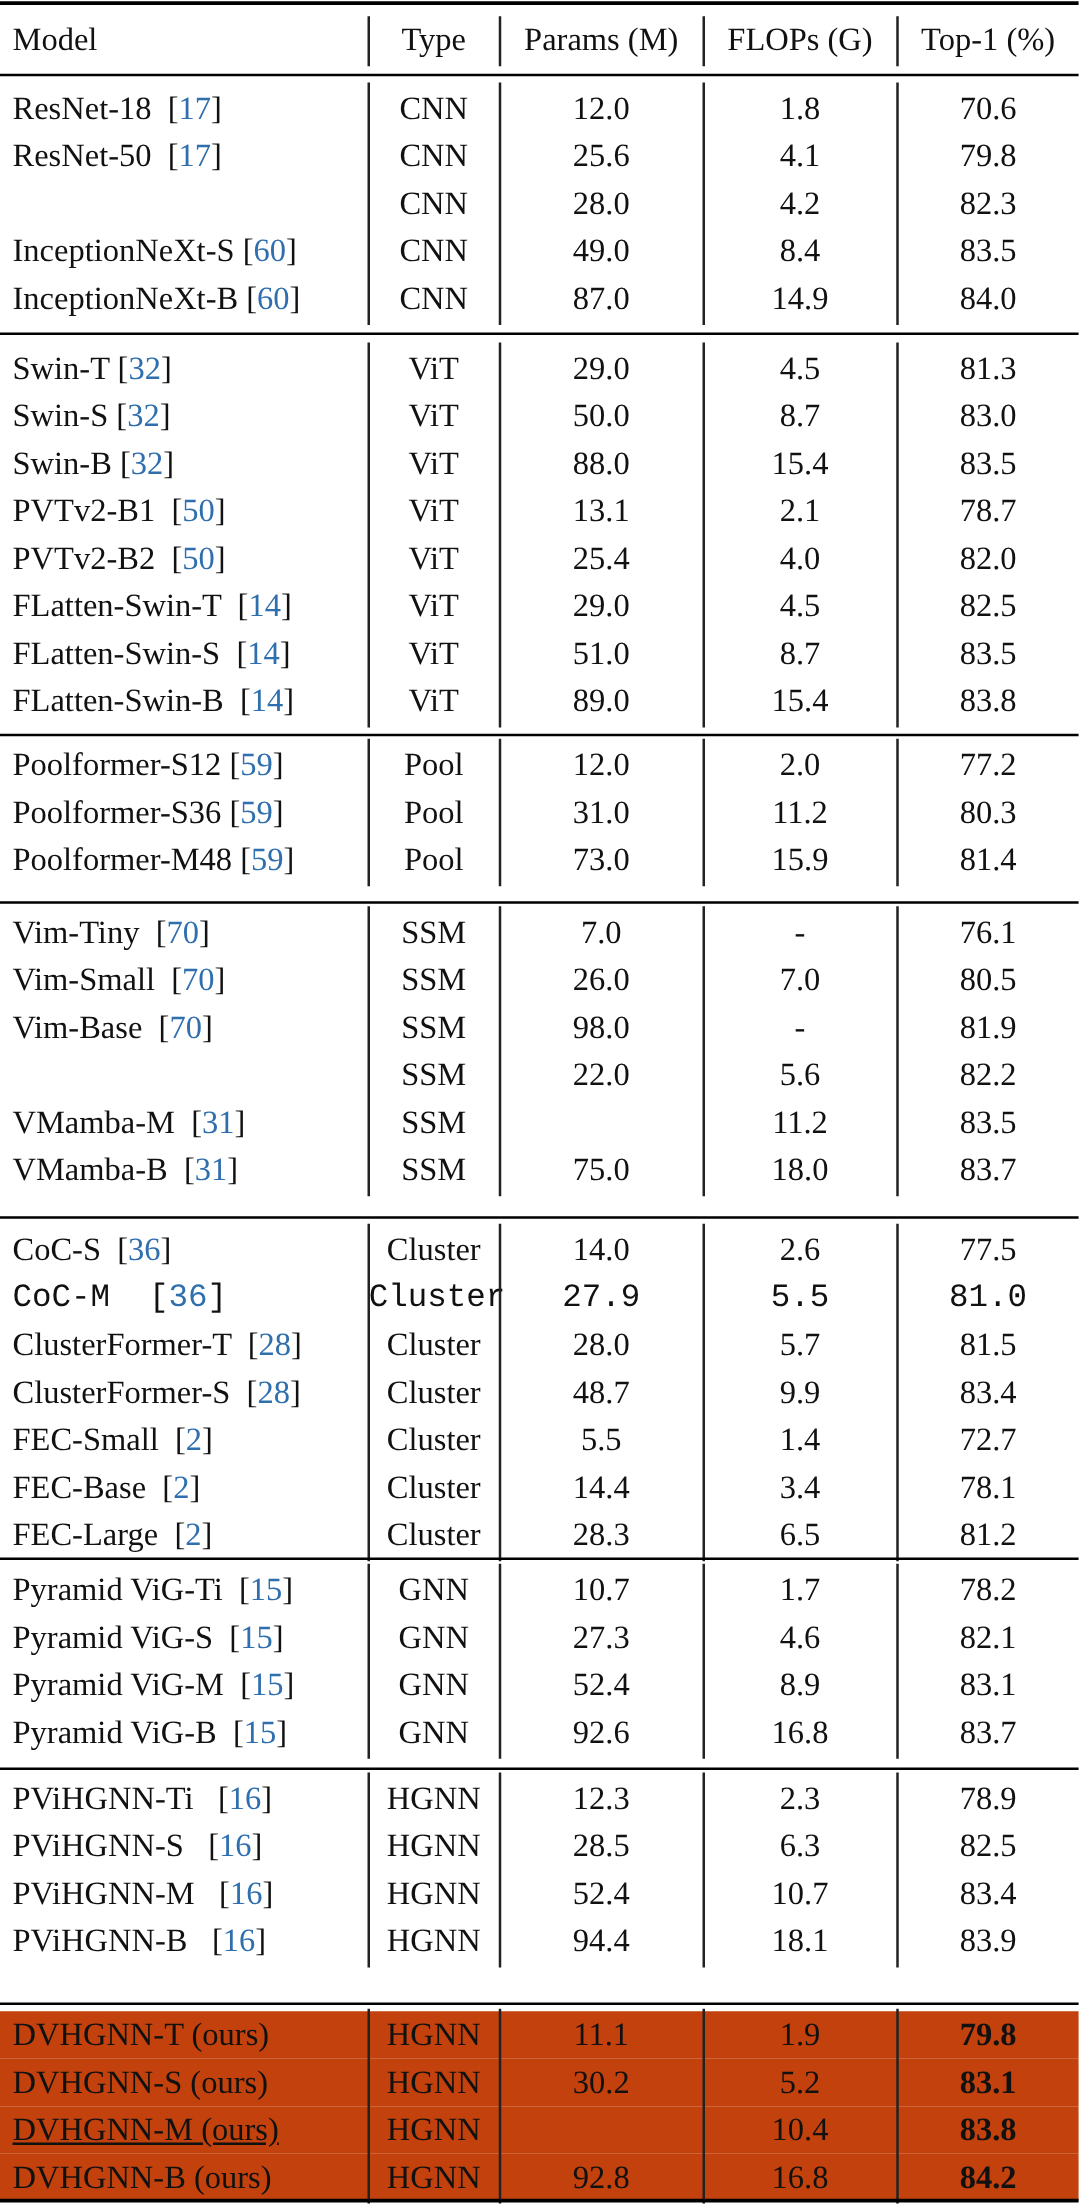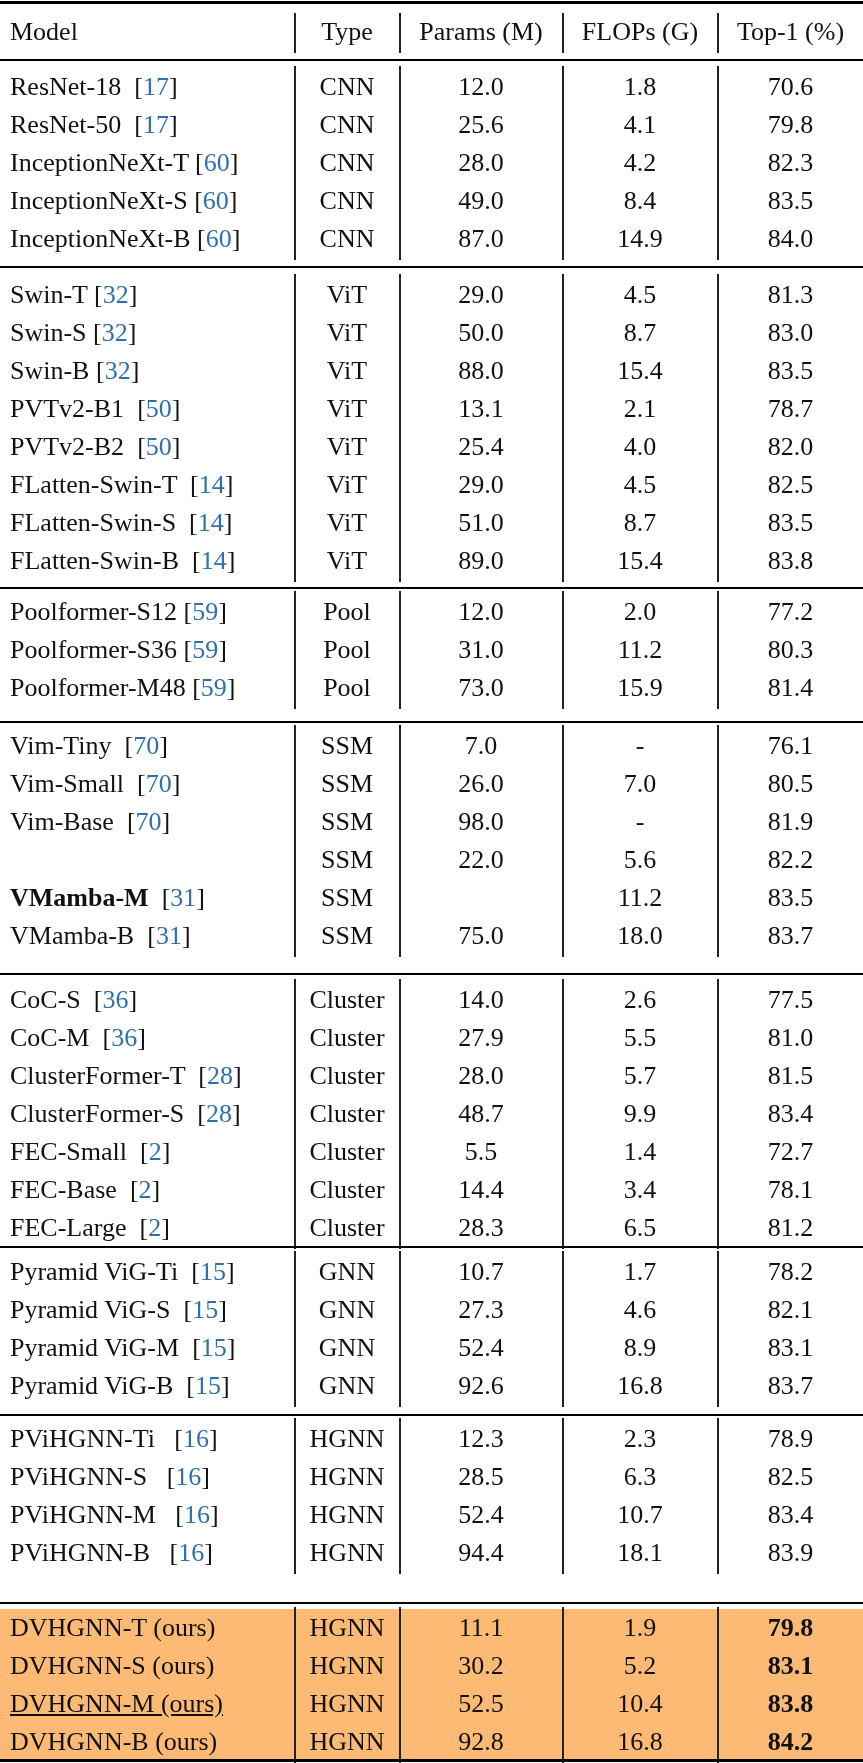--- a/index.html
+++ b/index.html
@@ -4,21 +4,21 @@
 <style>
   html, body { margin: 0; padding: 0; background: #ffffff; }
   body { width: 863px; height: 1763px; position: relative; overflow: hidden;
          font-family: "Liberation Serif", "DejaVu Serif", serif; color: #111; }
   .table { position: absolute; left: 0; top: 0; width: 863px; }
   .rule-top { position: absolute; left: 0; width: 863px; top: 1px; height: 3px; background: #000; }
   .rule-head { position: absolute; left: 0; width: 863px; top: 59px; height: 2px; background: #000; }
   .rule-mid { position: absolute; left: 0; width: 863px; height: 2px; background: #000; }
   .rule-bottom { position: absolute; left: 0; width: 863px; height: 3px; background: #000; }
   .row { position: absolute; left: 0; width: 863px; height: 38px; }
-  .row.ours { background: #fdba74; }
+  .row.ours { background: #c2410c; }
   .cell { position: absolute; top: 0; height: 38px; line-height: 38px; font-size: 26px; white-space: nowrap; }
   .c-model { left: 10px; width: 282px; text-align: left; }
   .c-type  { left: 295px; width: 104px; text-align: center; }
   .c-params{ left: 400px; width: 162px; text-align: center; }
   .c-flops { left: 563px; width: 154px; text-align: center; }
   .c-top1  { left: 718px; width: 145px; text-align: center; }
   .header .cell { height: 56px; line-height: 56px; top: 4px; }
   .header .c-type { left: 295px; }
   .vline { position: absolute; width: 1.5px; background: #222; }
   .cite { color: #2f6fae; }
@@ -48,21 +48,20 @@
       <div class="cell c-top1">70.6</div>
     </div>
     <div class="row" style="top: 106px;">
       <div class="cell c-model"><span style="white-space: pre;">ResNet-50  </span><span>[</span><span class="cite">17</span><span>]</span></div>
       <div class="cell c-type">CNN</div>
       <div class="cell c-params">25.6</div>
       <div class="cell c-flops">4.1</div>
       <div class="cell c-top1">79.8</div>
     </div>
     <div class="row" style="top: 144px;">
-      <div class="cell c-model"><span style="white-space: pre;">InceptionNeXt-T </span><span>[</span><span class="cite">60</span><span>]</span></div>
       <div class="cell c-type">CNN</div>
       <div class="cell c-params">28.0</div>
       <div class="cell c-flops">4.2</div>
       <div class="cell c-top1">82.3</div>
     </div>
     <div class="row" style="top: 182px;">
       <div class="cell c-model"><span style="white-space: pre;">InceptionNeXt-S </span><span>[</span><span class="cite">60</span><span>]</span></div>
       <div class="cell c-type">CNN</div>
       <div class="cell c-params">49.0</div>
       <div class="cell c-flops">8.4</div>
@@ -188,21 +187,21 @@
       <div class="cell c-flops">-</div>
       <div class="cell c-top1">81.9</div>
     </div>
     <div class="row" style="top: 841px;">
       <div class="cell c-type">SSM</div>
       <div class="cell c-params">22.0</div>
       <div class="cell c-flops">5.6</div>
       <div class="cell c-top1">82.2</div>
     </div>
     <div class="row" style="top: 879px;">
-      <div class="cell c-model"><span style="white-space: pre; font-weight: bold;">VMamba-M  </span><span>[</span><span class="cite">31</span><span>]</span></div>
+      <div class="cell c-model"><span style="white-space: pre;">VMamba-M  </span><span>[</span><span class="cite">31</span><span>]</span></div>
       <div class="cell c-type">SSM</div>
       <div class="cell c-flops">11.2</div>
       <div class="cell c-top1">83.5</div>
     </div>
     <div class="row" style="top: 917px;">
       <div class="cell c-model"><span style="white-space: pre;">VMamba-B  </span><span>[</span><span class="cite">31</span><span>]</span></div>
       <div class="cell c-type">SSM</div>
       <div class="cell c-params">75.0</div>
       <div class="cell c-flops">18.0</div>
       <div class="cell c-top1">83.7</div>
@@ -212,21 +211,21 @@
     <div class="vline" style="left: 562px; top: 725px; height: 232px;"></div>
     <div class="vline" style="left: 717px; top: 725px; height: 232px;"></div>
     <div class="rule-mid" style="top: 973px;"></div>
     <div class="row" style="top: 981px;">
       <div class="cell c-model"><span style="white-space: pre;">CoC-S  </span><span>[</span><span class="cite">36</span><span>]</span></div>
       <div class="cell c-type">Cluster</div>
       <div class="cell c-params">14.0</div>
       <div class="cell c-flops">2.6</div>
       <div class="cell c-top1">77.5</div>
     </div>
-    <div class="row" style="top: 1019px;">
+    <div class="row" style="top: 1019px; font-family: Liberation Mono, monospace;">
       <div class="cell c-model"><span style="white-space: pre;">CoC-M  </span><span>[</span><span class="cite">36</span><span>]</span></div>
       <div class="cell c-type">Cluster</div>
       <div class="cell c-params">27.9</div>
       <div class="cell c-flops">5.5</div>
       <div class="cell c-top1">81.0</div>
     </div>
     <div class="row" style="top: 1057px; padding-left: 24px;">
       <div class="cell c-model"><span style="white-space: pre;">ClusterFormer-T  </span><span>[</span><span class="cite">28</span><span>]</span></div>
       <div class="cell c-type">Cluster</div>
       <div class="cell c-params">28.0</div>
@@ -342,21 +341,20 @@
     <div class="row ours" style="top: 1647px;">
       <div class="cell c-model"><span style="white-space: pre;">DVHGNN-S (ours)</span></div>
       <div class="cell c-type">HGNN</div>
       <div class="cell c-params">30.2</div>
       <div class="cell c-flops">5.2</div>
       <div class="cell c-top1 bold">83.1</div>
     </div>
     <div class="row ours" style="top: 1685px;">
       <div class="cell c-model"><span style="white-space: pre; text-decoration: underline;">DVHGNN-M (ours)</span></div>
       <div class="cell c-type">HGNN</div>
-      <div class="cell c-params">52.5</div>
       <div class="cell c-flops">10.4</div>
       <div class="cell c-top1 bold">83.8</div>
     </div>
     <div class="row ours" style="top: 1723px;">
       <div class="cell c-model"><span style="white-space: pre;">DVHGNN-B (ours)</span></div>
       <div class="cell c-type">HGNN</div>
       <div class="cell c-params">92.8</div>
       <div class="cell c-flops">16.8</div>
       <div class="cell c-top1 bold">84.2</div>
     </div>

